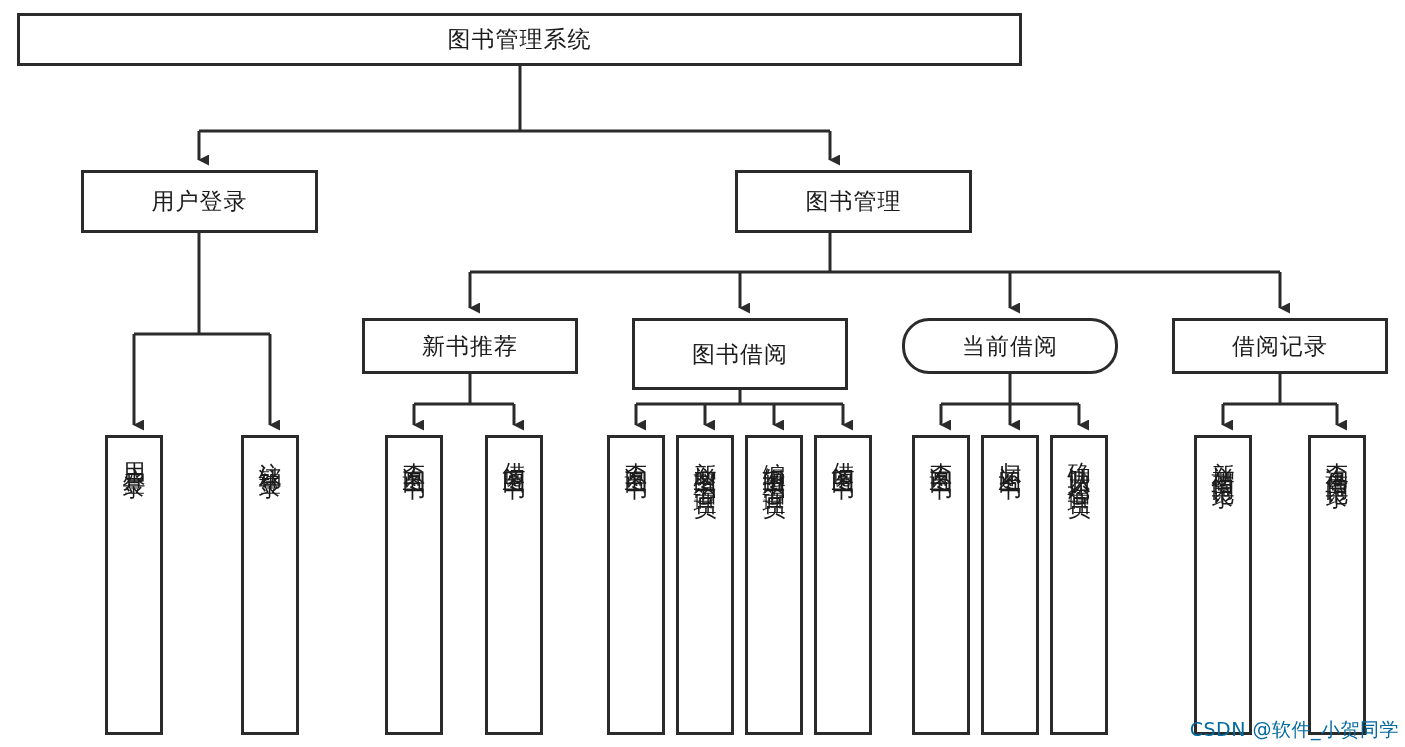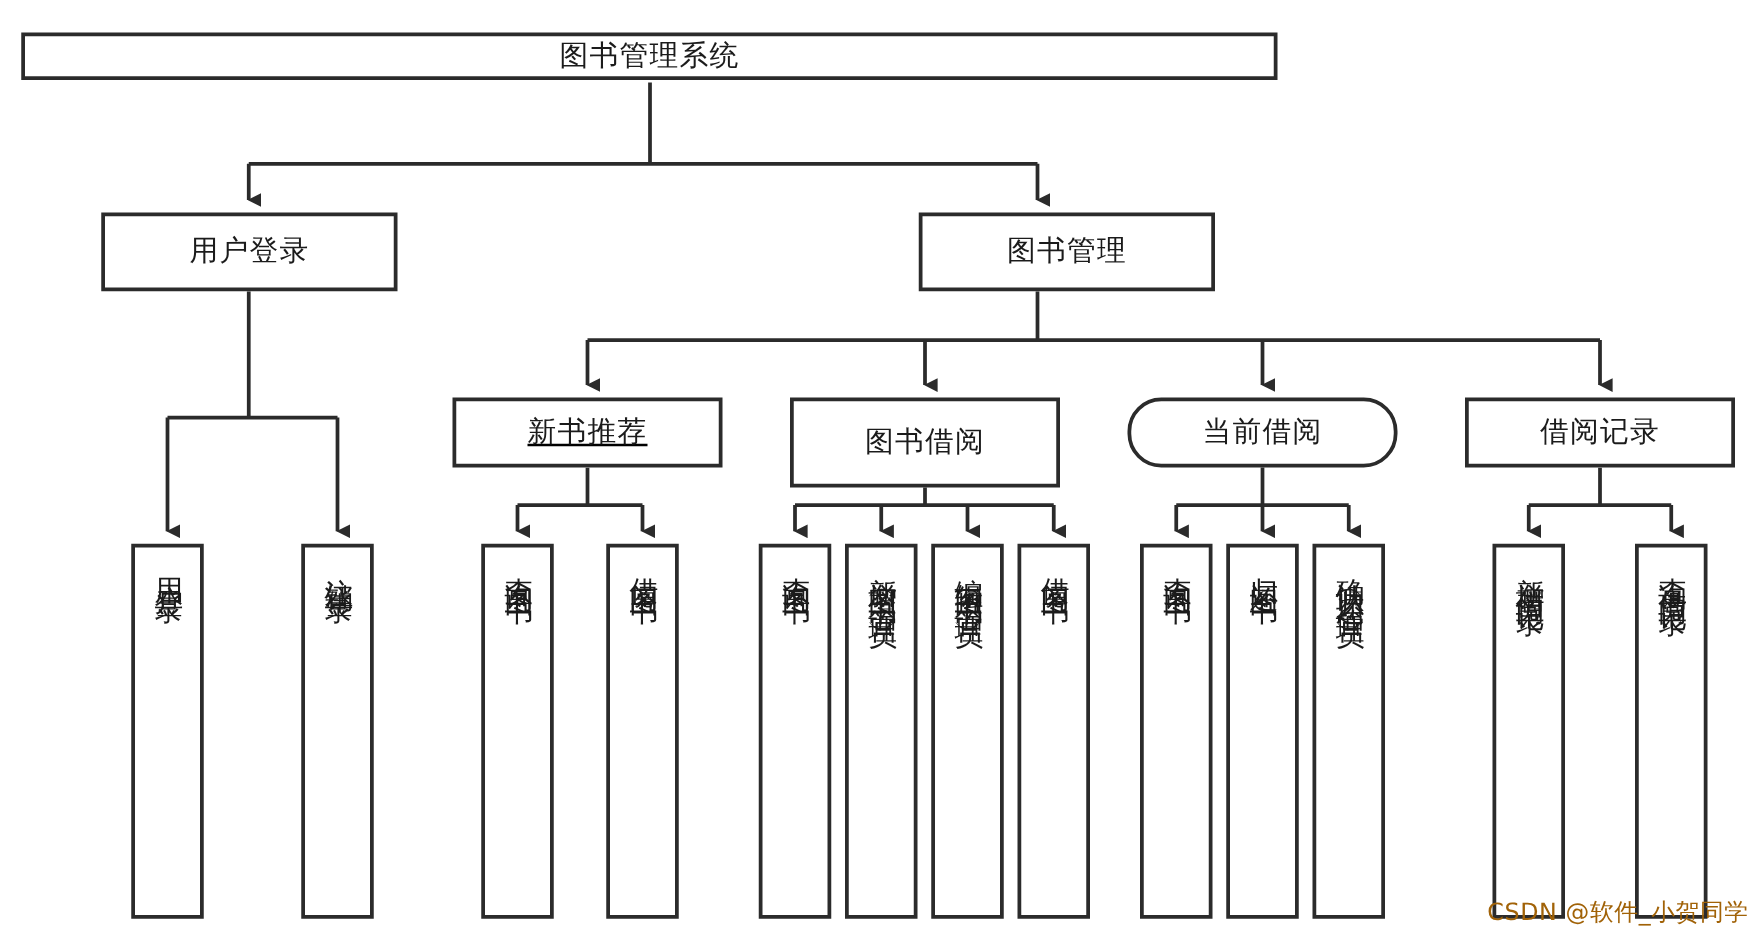--- a/index.html
+++ b/index.html
@@ -49,21 +49,21 @@
     letter-spacing:5px;
     line-height:1;
     white-space:nowrap;
   }
 
   #watermark{
     position:absolute;
     right:6px;
     bottom:4px;
     font-size:19px;
-    color:#a16207;
+    color:#0369a1;
     letter-spacing:0.5px;
     z-index:5;
     white-space:nowrap;
     font-family:"DejaVu Sans","Liberation Sans",sans-serif;
   }
 </style>
 </head>
 <body>
 
 <div id="canvas">
@@ -111,33 +111,33 @@
       <path d="M 1010 404 L 1010 425" marker-end="url(#arrow)"></path>
       <path d="M 1079 404 L 1079 425" marker-end="url(#arrow)"></path>
 
       <path d="M 1280 374 L 1280 404"></path>
       <path d="M 1223 404 L 1337 404"></path>
       <path d="M 1223 404 L 1223 425" marker-end="url(#arrow)"></path>
       <path d="M 1337 404 L 1337 425" marker-end="url(#arrow)"></path>
     </g>
   </svg>
 
-  <div class="node hbox" style="left:17px;top:13px;width:1005px;height:38px;margin-top:13px;">
+  <div class="node hbox" style="left:17px;top:13px;width:1005px;height:53px;">
     <span class="lbl">图书管理系统</span>
   </div>
 
   <div class="node hbox" style="left:81px;top:170px;width:237px;height:63px;">
     <span class="lbl">用户登录</span>
   </div>
 
   <div class="node hbox" style="left:711px;top:170px;width:237px;height:63px;margin-left:24px;">
     <span class="lbl">图书管理</span>
   </div>
 
-  <div class="node hbox" style="left:362px;top:318px;width:216px;height:56px;text-decoration:underline;">
+  <div class="node hbox" style="left:362px;top:318px;width:216px;height:56px;">
     <span class="lbl">新书推荐</span>
   </div>
 
   <div class="node hbox" style="left:632px;top:318px;width:216px;height:72px;">
     <span class="lbl">图书借阅</span>
   </div>
 
   <div class="node hbox" style="left:902px;top:318px;width:216px;height:56px;border-radius:27px;">
     <span class="lbl">当前借阅</span>
   </div>

